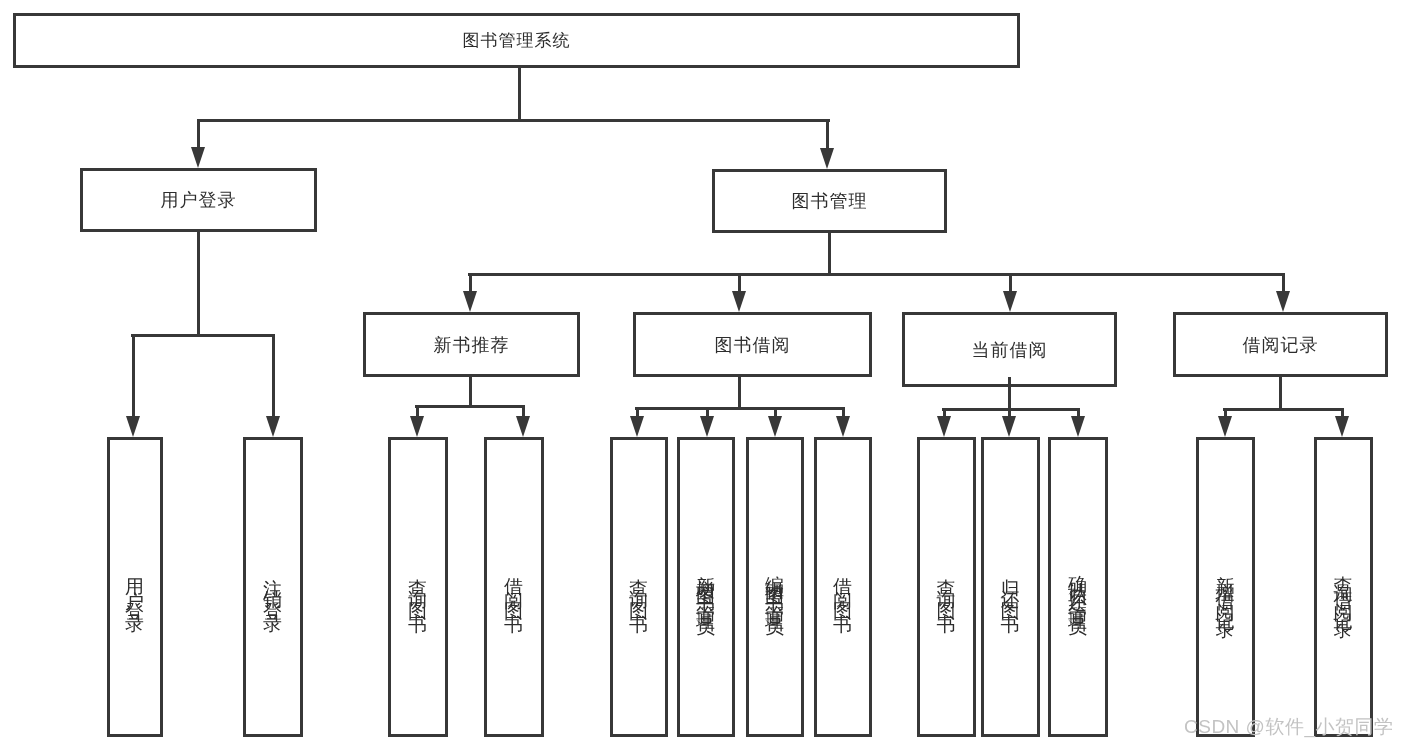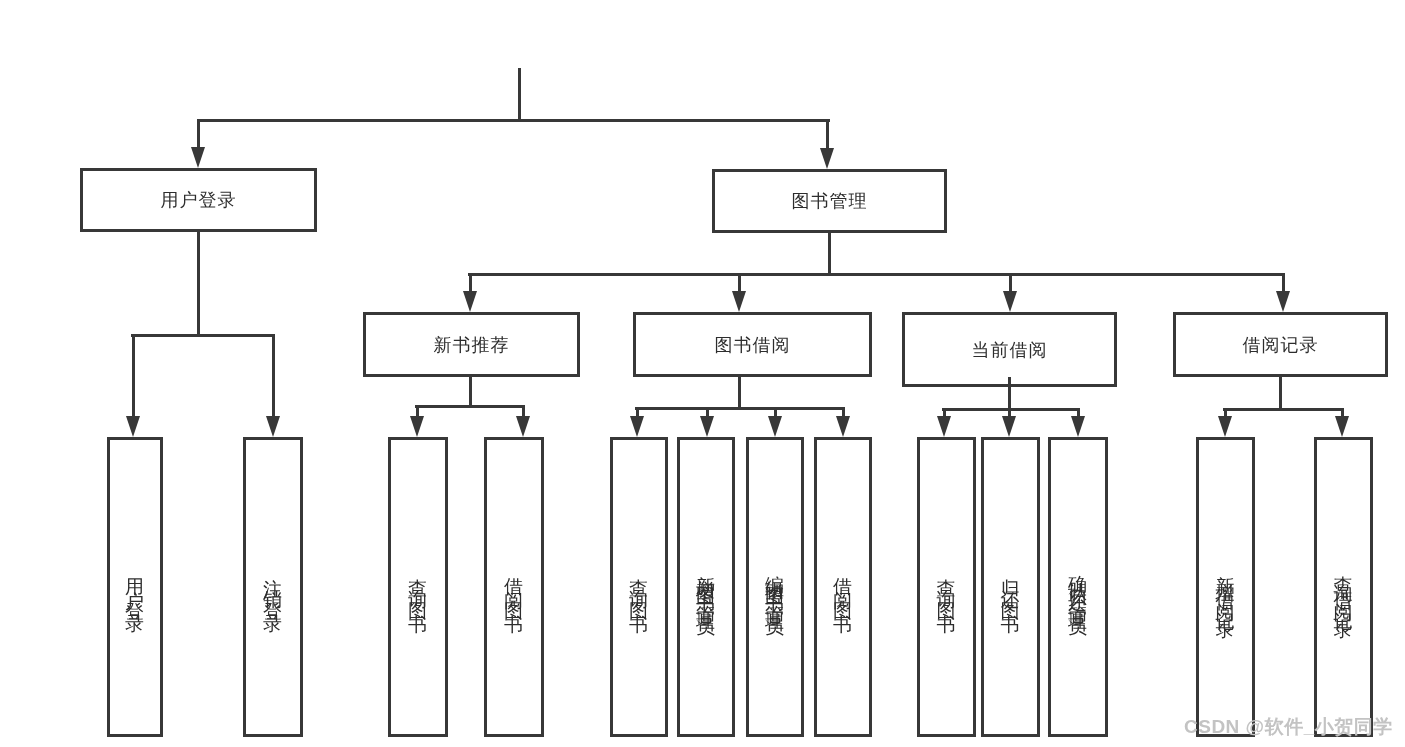--- a/index.html
+++ b/index.html
@@ -23,28 +23,31 @@
   .vlabel.mid{letter-spacing:9px;}
   .vline{position:absolute;width:3px;background:#383838;}
   .hline{position:absolute;height:3px;background:#383838;}
   .ahead{
     position:absolute;width:0;height:0;
     border-left:7px solid transparent;border-right:7px solid transparent;
     border-top:21px solid #383838;
   }
   .watermark{
     position:absolute;left:1184px;top:714px;
-    font-size:19px;color:#c3c3c3;white-space:nowrap;letter-spacing:0.5px;font-weight:bold;
+    font-size:19px;color:#c3c3c3;white-space:nowrap;letter-spacing:0.5px;
   }
 </style>
 </head>
 <body>
 
 <div class="canvas">
 
+  <div class="box root" style="left:13px;top:13px;width:1007px;height:55px">
+    <span class="hlabel">图书管理系统</span>
+  </div>
 
   <div class="vline" style="left:518px;top:68px;height:51px"></div>
   <div class="hline" style="left:197px;top:119px;width:633px"></div>
   <div class="vline" style="left:197px;top:119px;height:30px"></div>
   <div class="ahead" style="left:191px;top:147px"></div>
   <div class="vline" style="left:826px;top:119px;height:30px"></div>
   <div class="ahead" style="left:820px;top:148px"></div>
 
   <div class="box" style="left:80px;top:168px;width:237px;height:64px">
     <span class="hlabel">用户登录</span>

